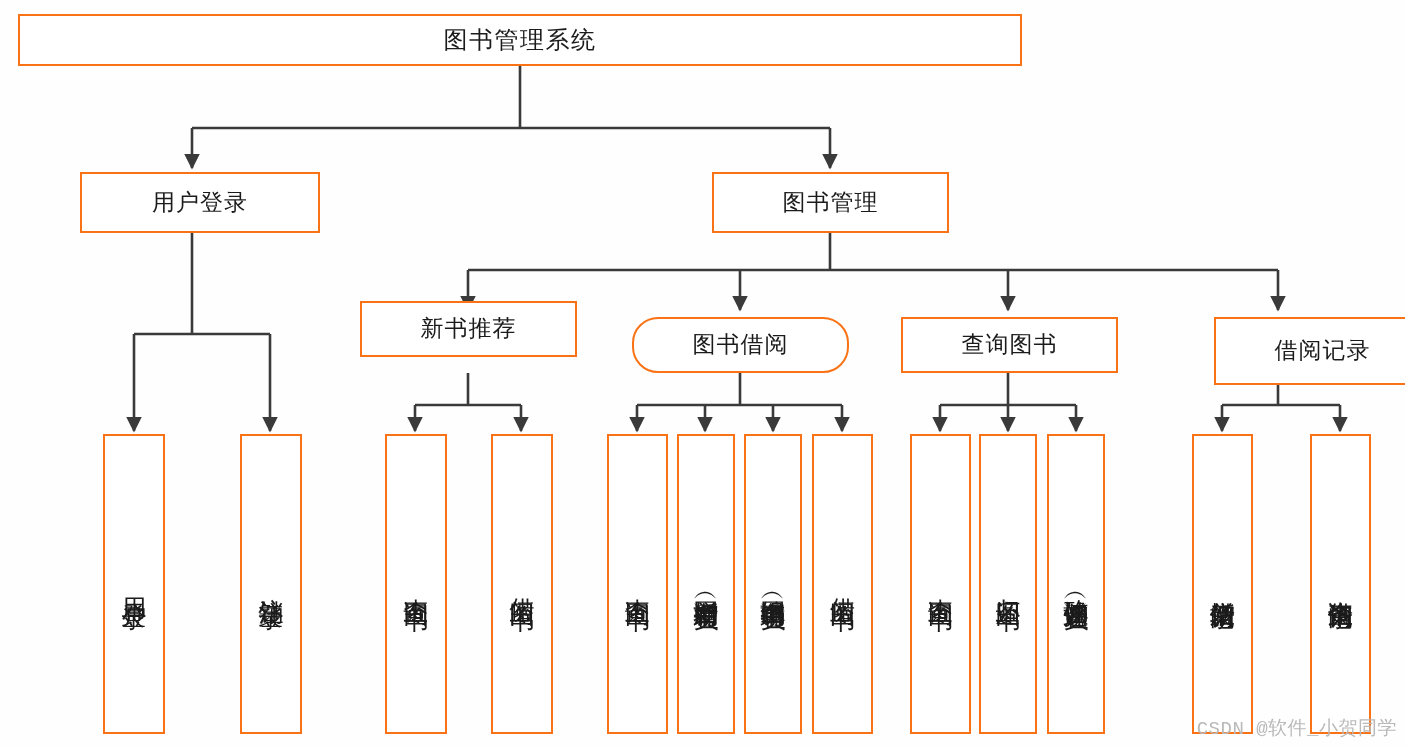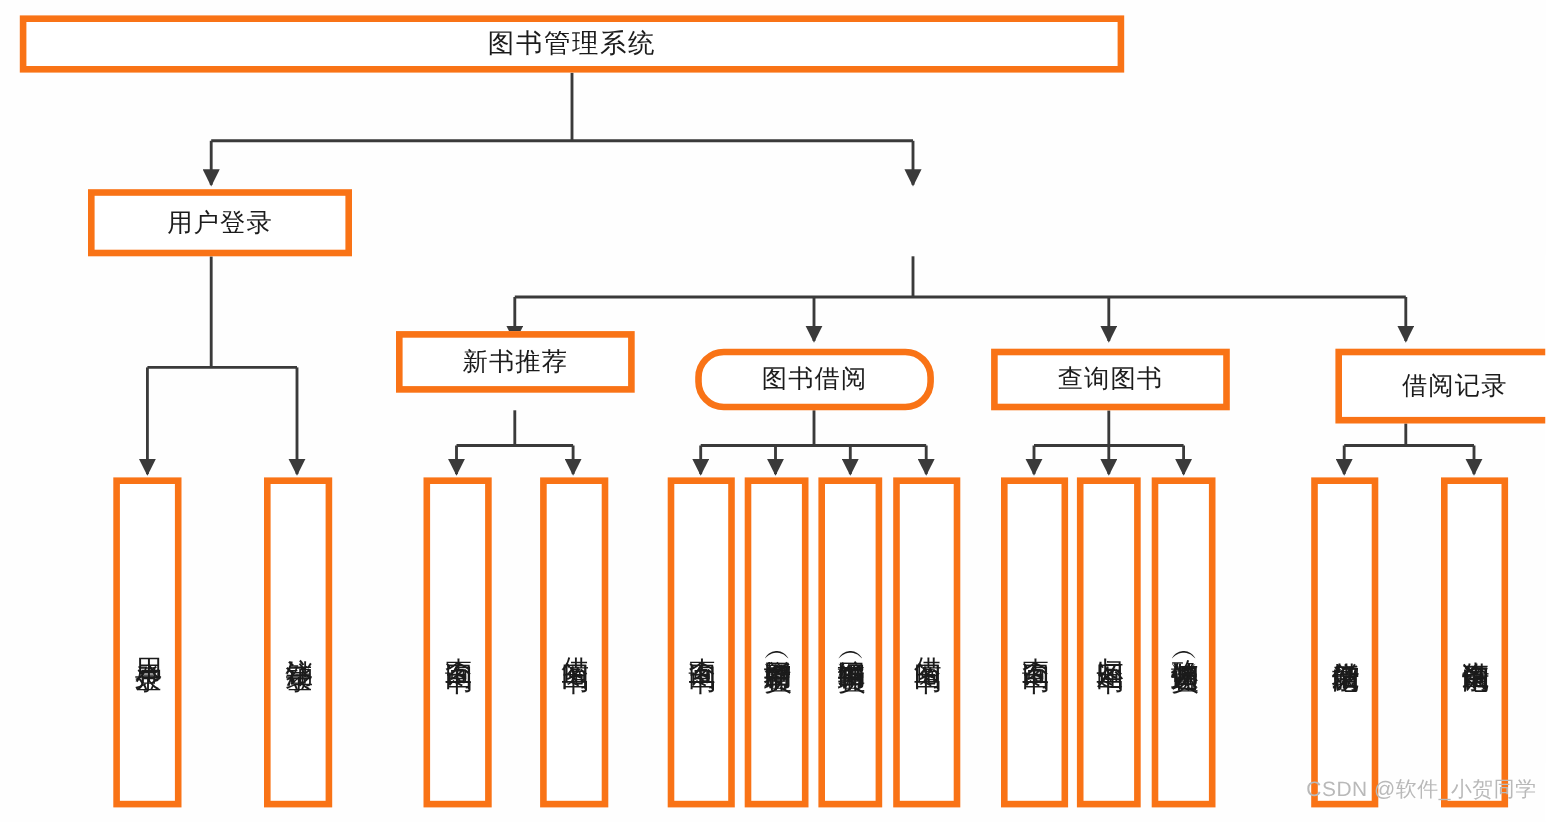--- a/index.html
+++ b/index.html
@@ -23,21 +23,21 @@
     top: 0;
     width: 1405px;
     height: 747px;
     pointer-events: none;
   }
   
   .node {
     position: absolute;
     box-sizing: border-box;
     background: #ffffff;
-    border: 6px solid #f97316;
+    border: 2px solid #f97316;
     display: flex;
     align-items: center;
     justify-content: center;
     color: #1b1b1b;
   }
   .node .label {
     display: block;
     text-align: center;
     line-height: 1.18;
     white-space: nowrap;
@@ -65,26 +65,26 @@
     white-space: nowrap;
   }
   .node.vert.tall .label {
     font-size: 25px;
     letter-spacing: 1px;
   }
   
   #watermark {
     position: absolute;
     right: 8px;
-    bottom: 16px;
+    bottom: 6px;
     font-size: 19px;
     color: #b9b9b9;
     letter-spacing: 0.5px;
     white-space: nowrap;
-    font-family: Liberation Sans, sans-serif;
+    font-family: Liberation Mono, monospace;
     margin-left: 24px;
   }
 </style>
 </head>
 <body>
 
 <div id="canvas">
 
   <svg id="wires" viewBox="0 0 1405 747" xmlns="http://www.w3.org/2000/svg">
     <defs>
@@ -139,20 +139,23 @@
   </svg>
 
   <div class="node root horiz" style="left:18px; top:14px; width:1004px; height:52px;">
     <span class="label">图书管理系统</span>
   </div>
 
   <div class="node horiz" style="left:80px; top:172px; width:240px; height:61px;">
     <span class="label">用户登录</span>
   </div>
 
+  <div class="node horiz" style="left:712px; top:172px; width:237px; height:61px;">
+    <span class="label">图书管理</span>
+  </div>
 
   <div class="node horiz" style="left:360px; top:301px; width:217px; height:56px;">
     <span class="label">新书推荐</span>
   </div>
 
   <div class="node horiz" style="left:632px; top:317px; width:217px; height:56px;border-radius:26px;">
     <span class="label">图书借阅</span>
   </div>
 
   <div class="node horiz" style="left:901px; top:317px; width:217px; height:56px;">

